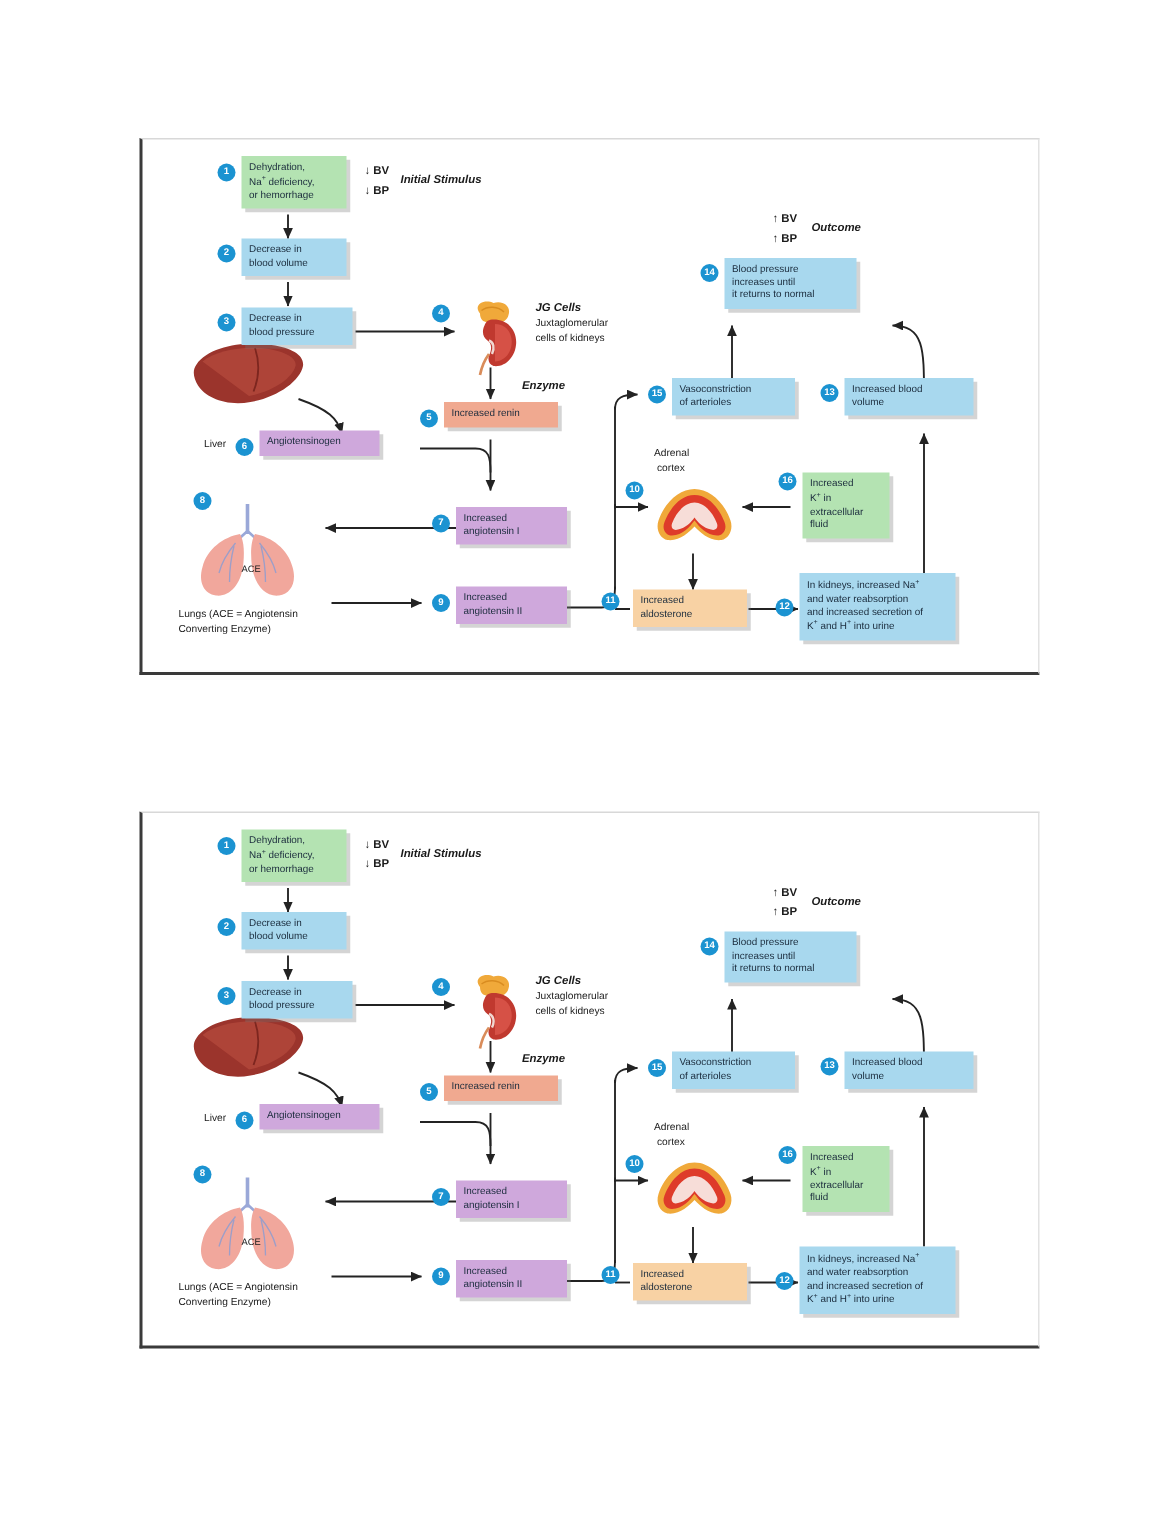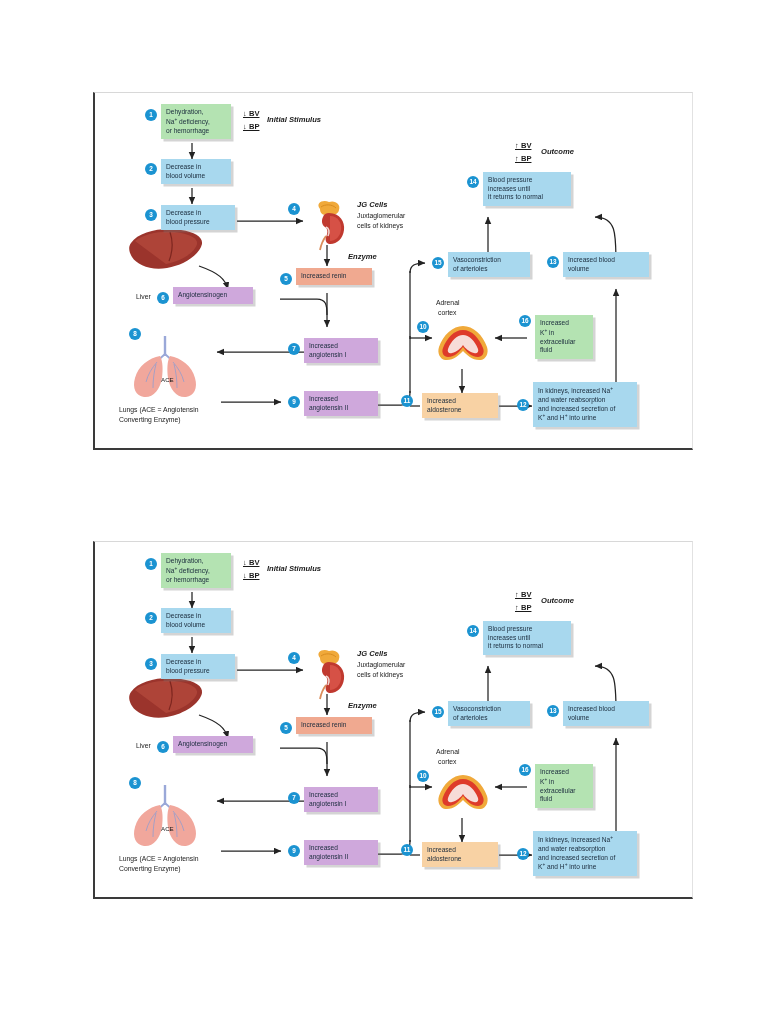--- a/index.html
+++ b/index.html
@@ -56,21 +56,21 @@
   }
 
   
   .lbl {
     position: absolute;
     color: #1a1a1a;
     font-size: 6.8px;
     line-height: 1.3;
   }
   .lbl.bold-it { font-weight: bold; font-style: italic; font-size: 7.6px; }
-  .lbl.bold { font-weight: bold; font-size: 7.6px; text-decoration: underline; }
+  .lbl.bold { font-weight: bold; font-size: 7.6px; }
 
   .sup { font-size: 0.72em; vertical-align: super; }
 
   
   .organ { position: absolute; }
 </style>
 </head>
 <body>
 
 <div class="page">

